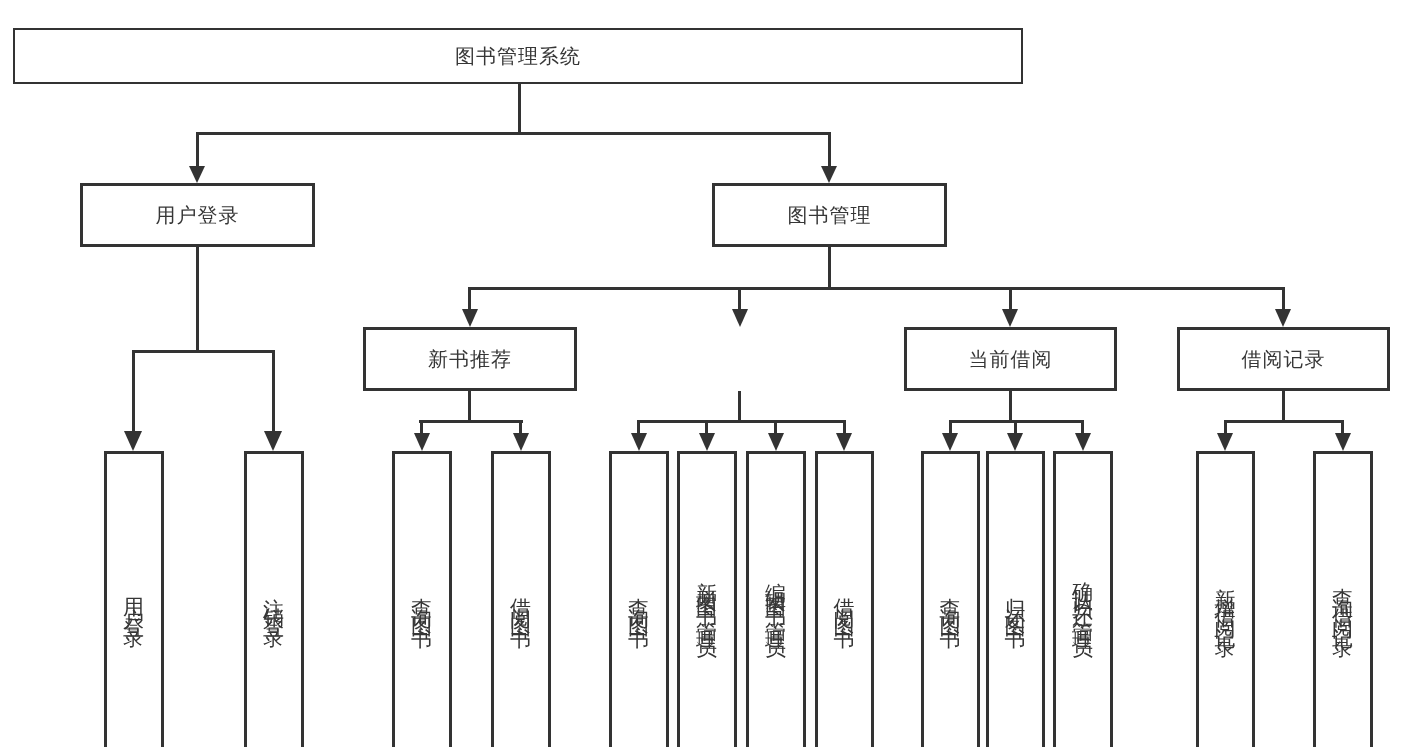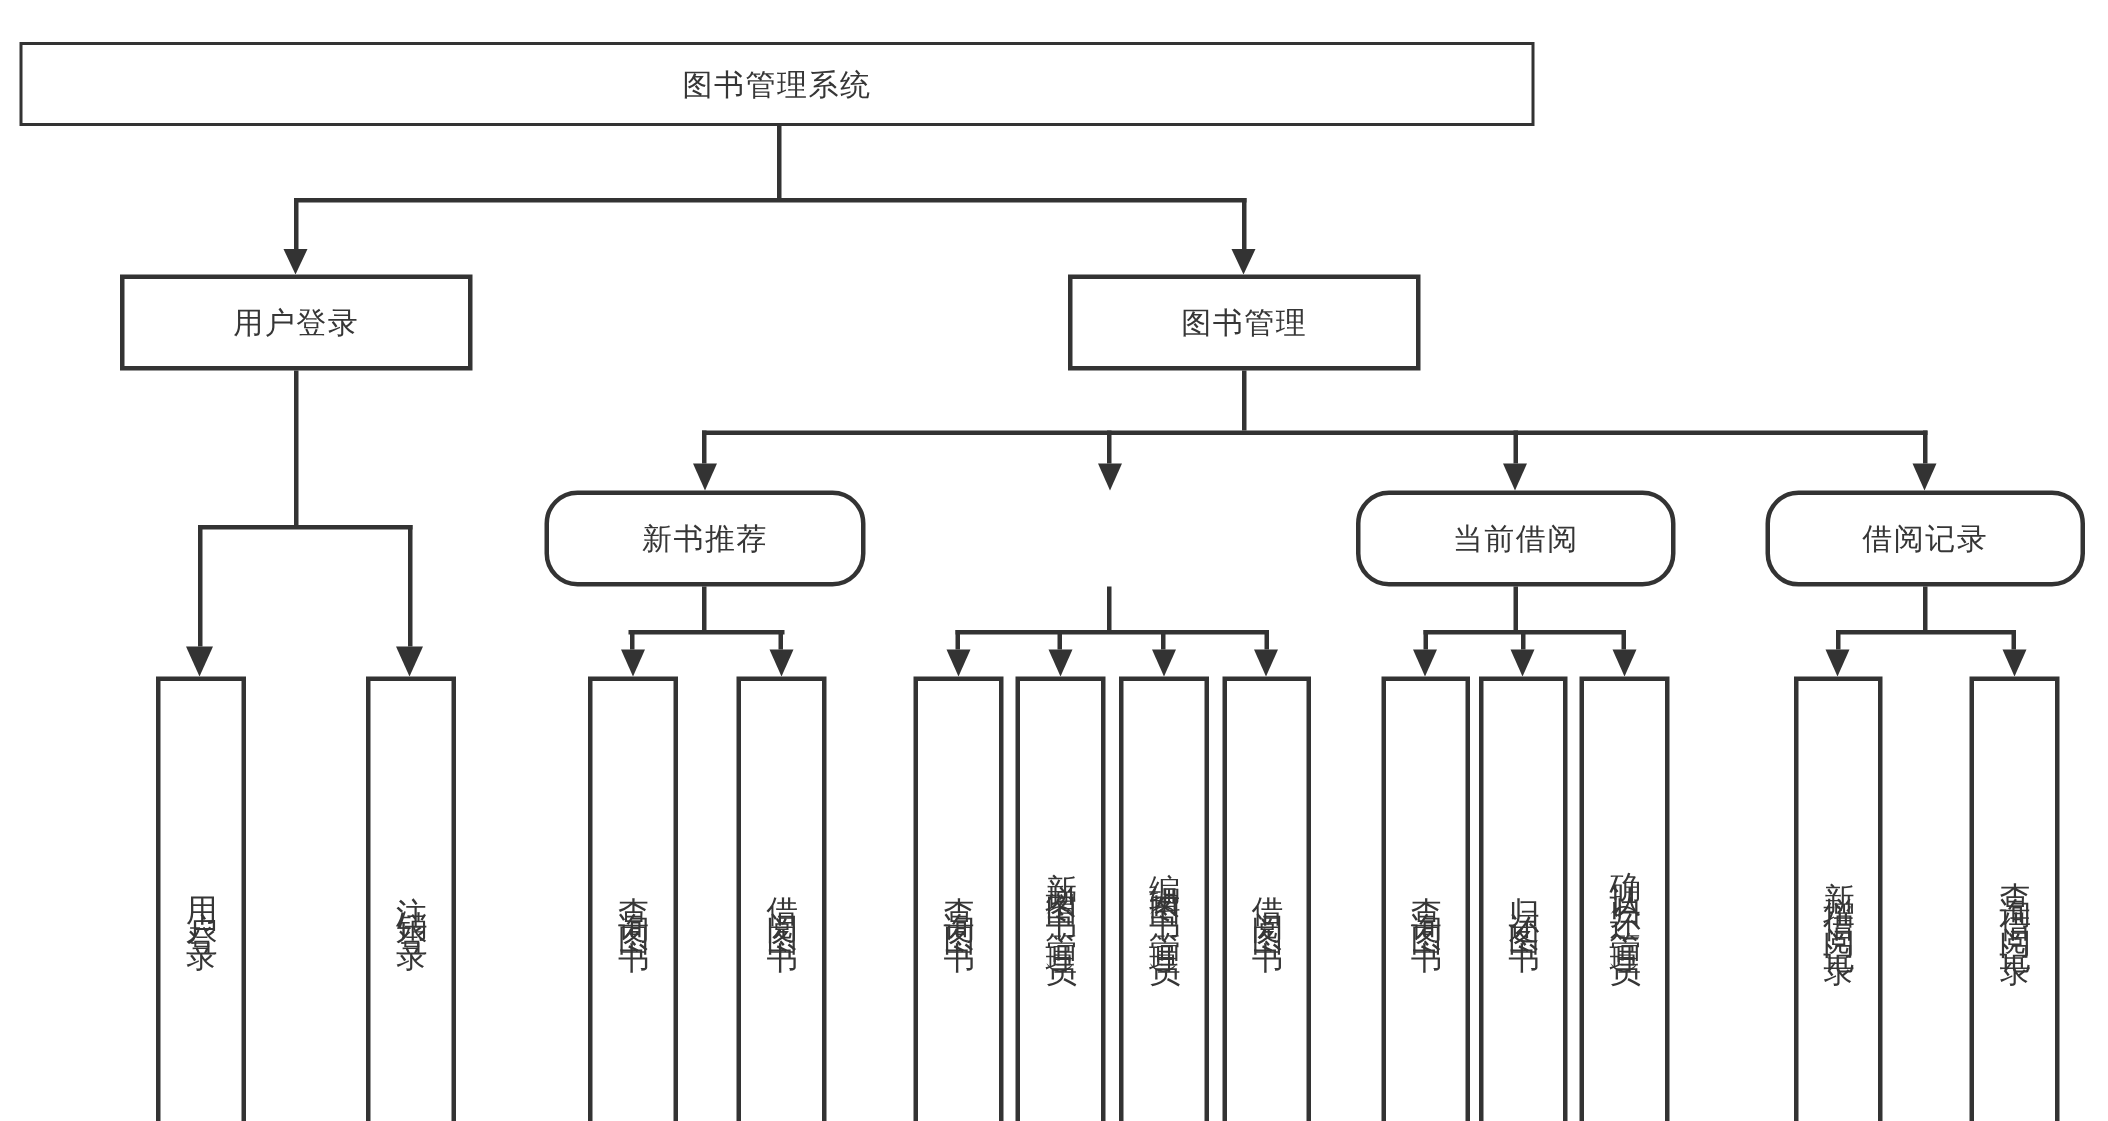--- a/index.html
+++ b/index.html
@@ -18,21 +18,21 @@
     box-sizing:border-box;
     border:3px solid #333333;
     background:#ffffff;
     display:flex;align-items:center;justify-content:center;
     font-size:20px;
     color:#363636;
     letter-spacing:1px;
   }
   .root{left:13px;top:14px;width:1010px;height:56px;border-width:2px;}
   .lvl2{top:169px;height:64px;width:235px;}
-  .lvl3{top:313px;height:64px;width:214px;border-radius:22px;}
+  .lvl3{top:313px;height:64px;width:214px;}
   .leaf{
     position:absolute;
     box-sizing:border-box;
     border:3px solid #333333;
     background:#ffffff;
     top:437px;height:300px;width:60px;
     display:flex;align-items:center;justify-content:center;
     writing-mode:vertical-rl;
     text-orientation:mixed;
     font-size:21px;

